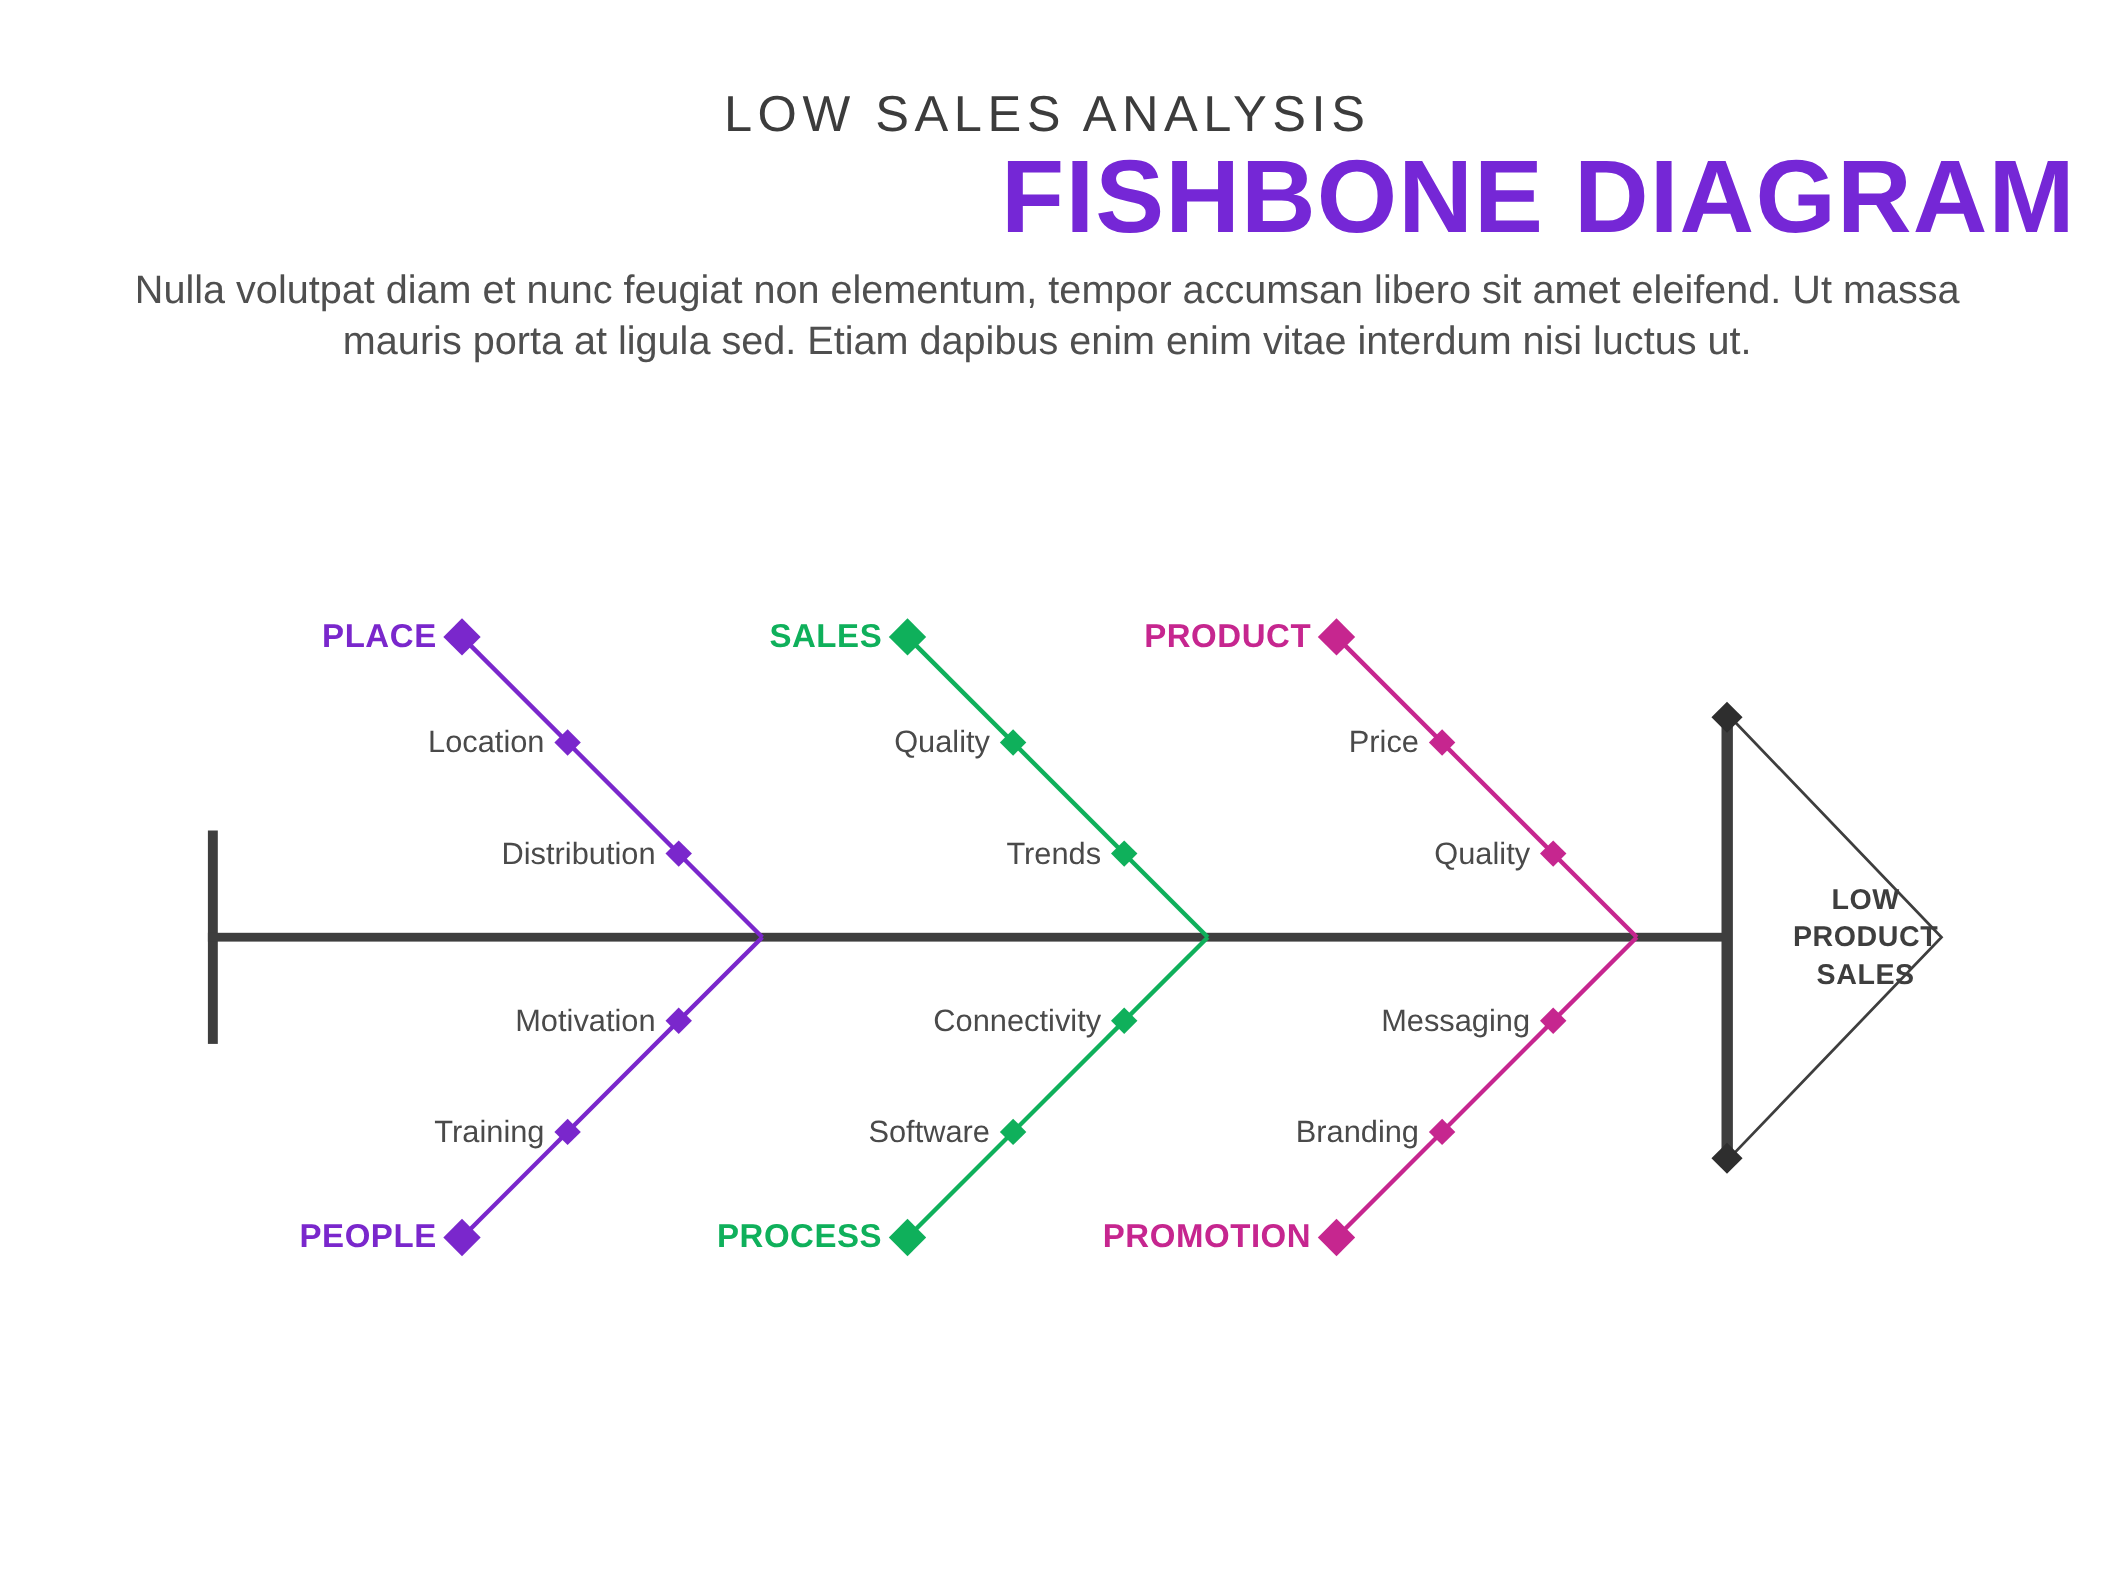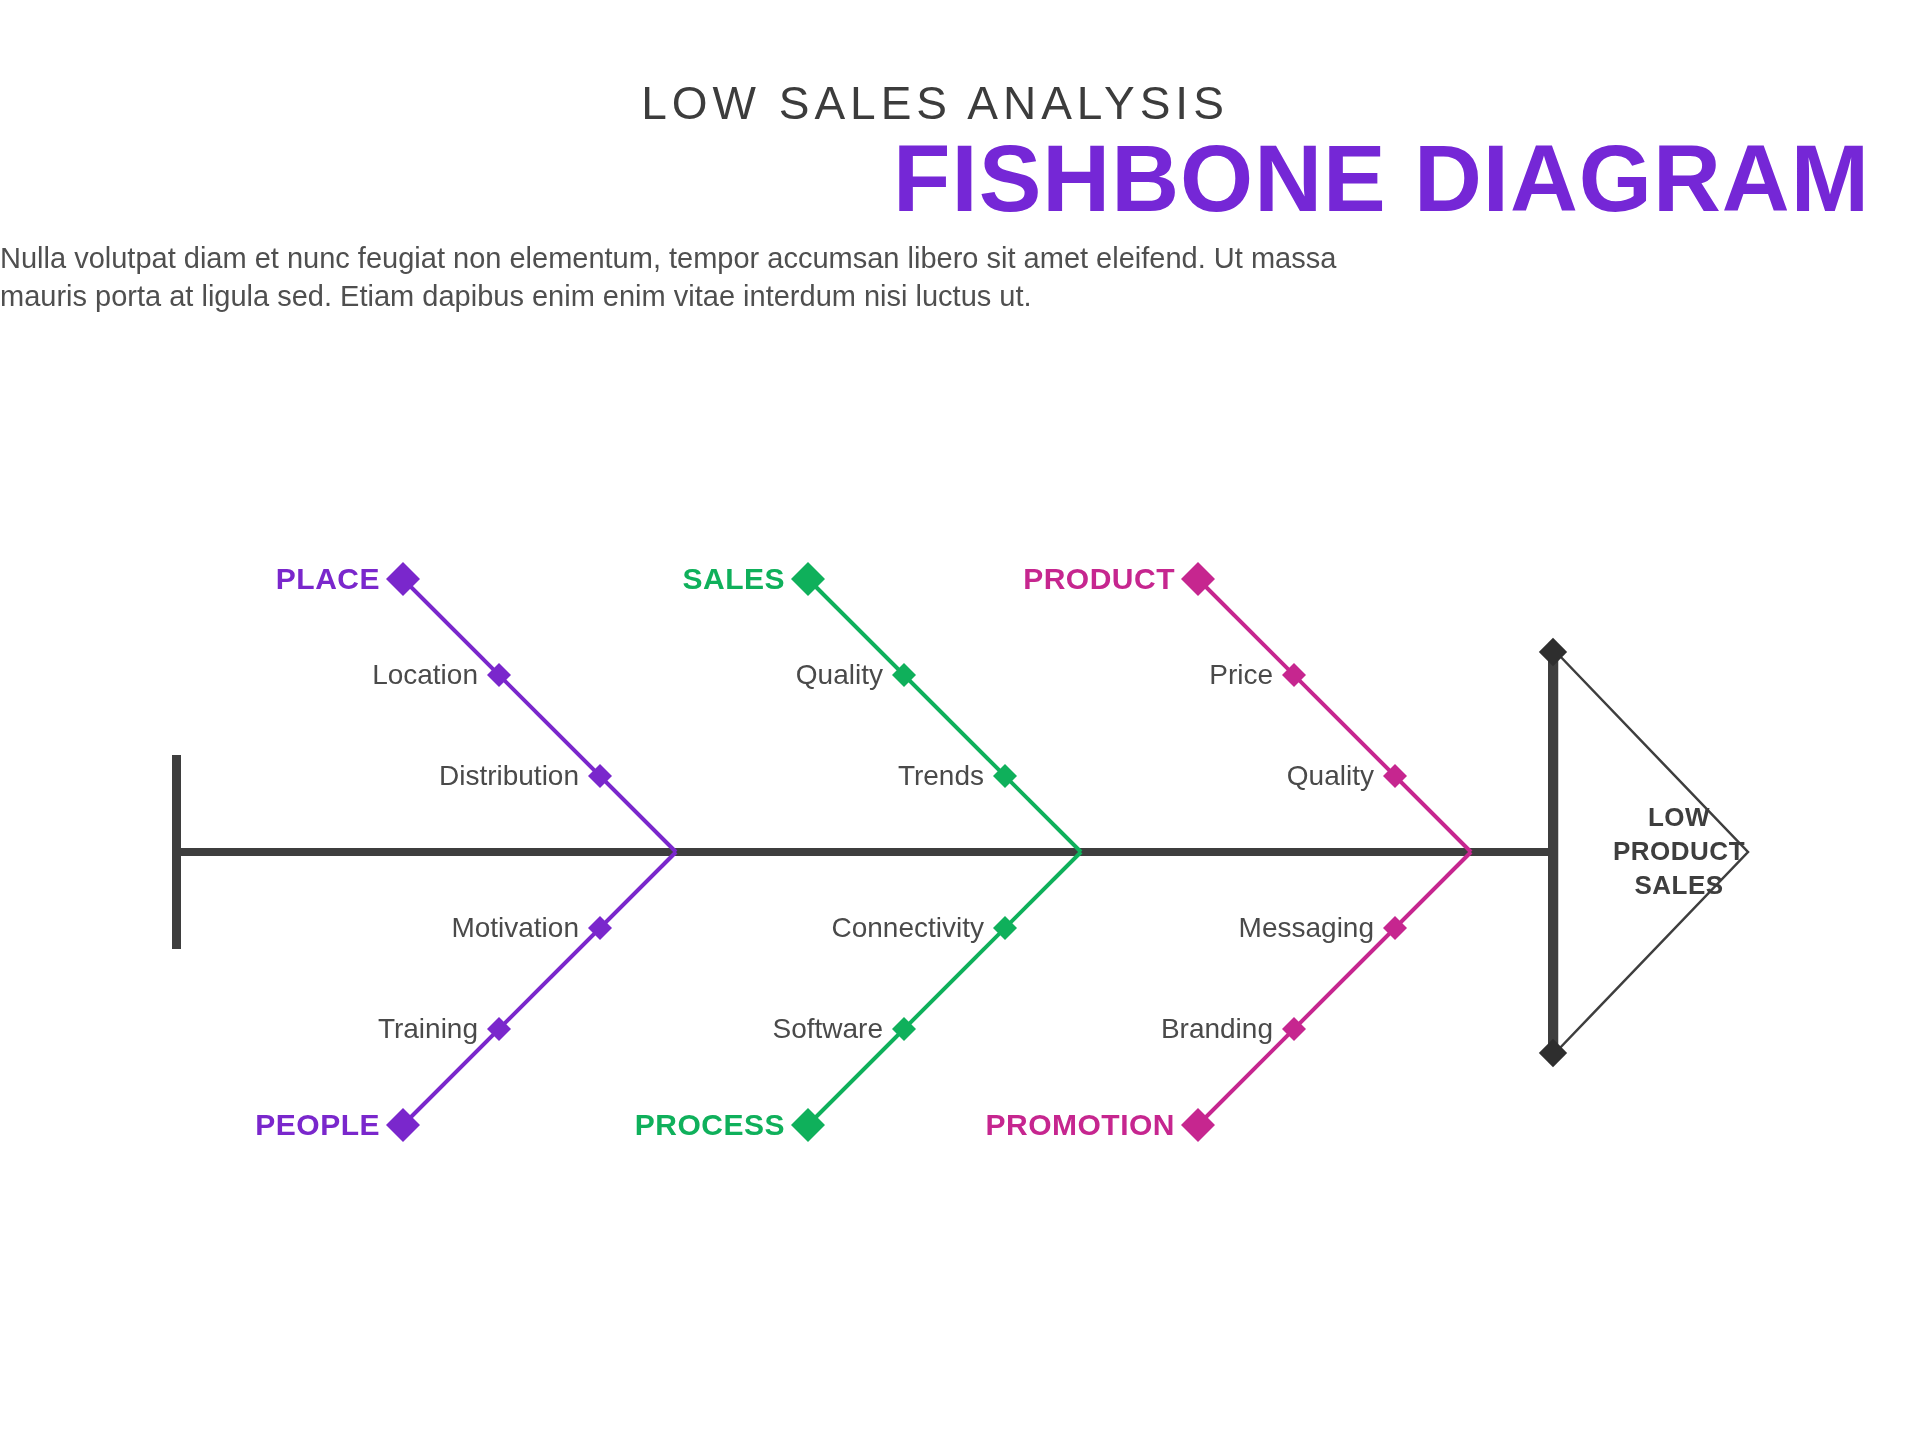--- a/index.html
+++ b/index.html
@@ -1,36 +1,36 @@
 <!DOCTYPE html>
 <html style="--purple: #7a27cc; --green: #0fb05b; --pink: #c6268f; --title-purple: #7527d6; --spine-dark: #3e3e3e; --heading-gray: #3c3c3c; --label-gray: #4a4a4a; --subtitle-gray: #4f4f4f;"><head>
 <meta charset="utf-8">
 <style>
   html,body{margin:0;padding:0;}
   body{
     width:1920px;height:1440px;background:#ffffff;overflow:hidden;
     font-family:"Liberation Sans", sans-serif;
     -webkit-font-smoothing:antialiased;
   }
-  .page{position:relative;width:1870px;height:1440px;background:#ffffff;}
+  .page{position:relative;width:1870px;height:1440px;background:#ffffff;margin-left:17px;}
 
   
   .eyebrow{
     position:absolute;top:76px;left:0;width:100%;text-align:center;
     font-size:46px;font-weight:400;letter-spacing:5px;
     color:var(--heading-gray,#3c3c3c);
   }
   .main-title{
     position:absolute;top:130px;left:0;width:100%;text-align:right;margin:0;
     font-size:94px;line-height:1.05;font-weight:700;letter-spacing:1px;
     color:var(--title-purple,#7527d6);
   }
   .subtitle{
-    position:absolute;top:240px;left:0;width:100%;margin:0;
-    font-size:29px;line-height:1.3;white-space:pre-line;
+    position:absolute;top:240px;left:0;width:100%;text-align:center;margin:0;
+    font-size:36px;line-height:1.3;white-space:pre-line;
     color:var(--subtitle-gray,#4f4f4f);
   }
 
   
   .diagram{position:absolute;left:0;top:0;width:1920px;height:1440px;border-radius:16px;}
   .diagram svg{position:absolute;left:0;top:0;}
 
   .ln{fill:none;stroke-width:4;}
   .ln-purple{stroke:var(--purple,#7a27cc);}
   .ln-green{stroke:var(--green,#0fb05b);}

